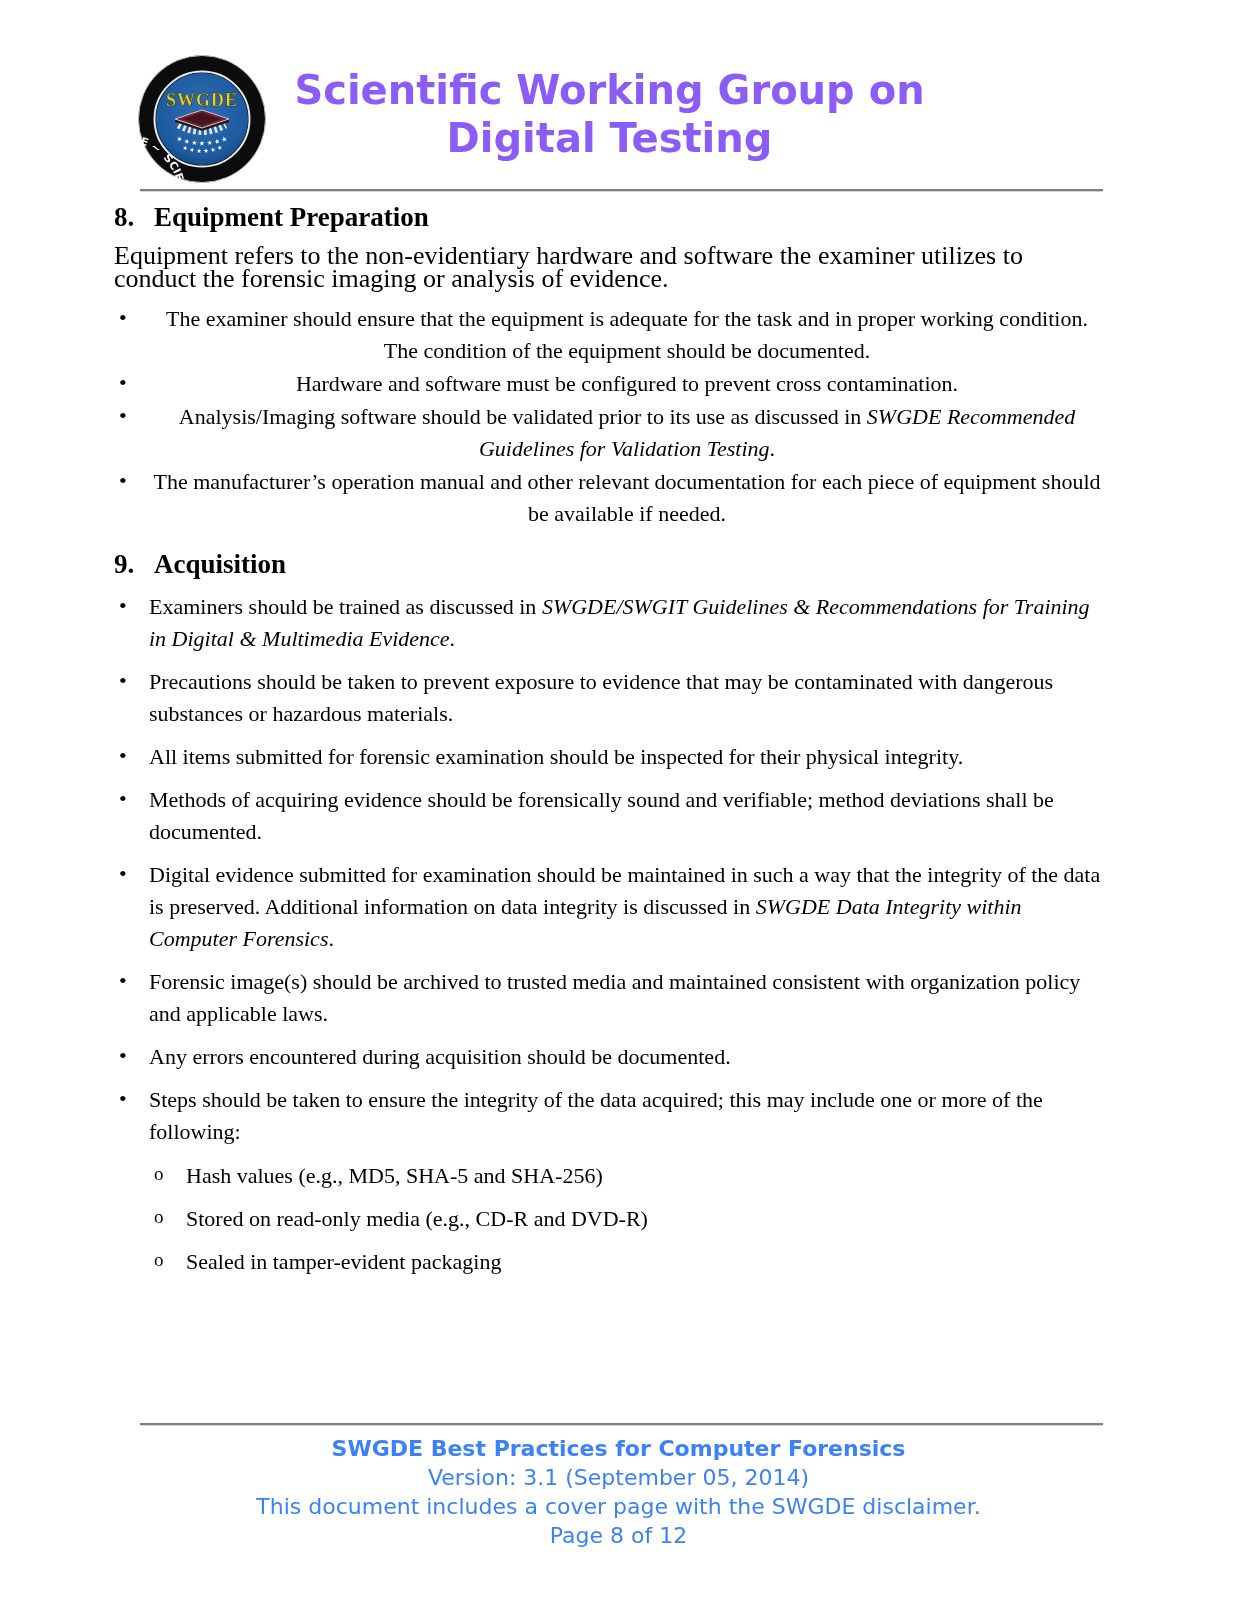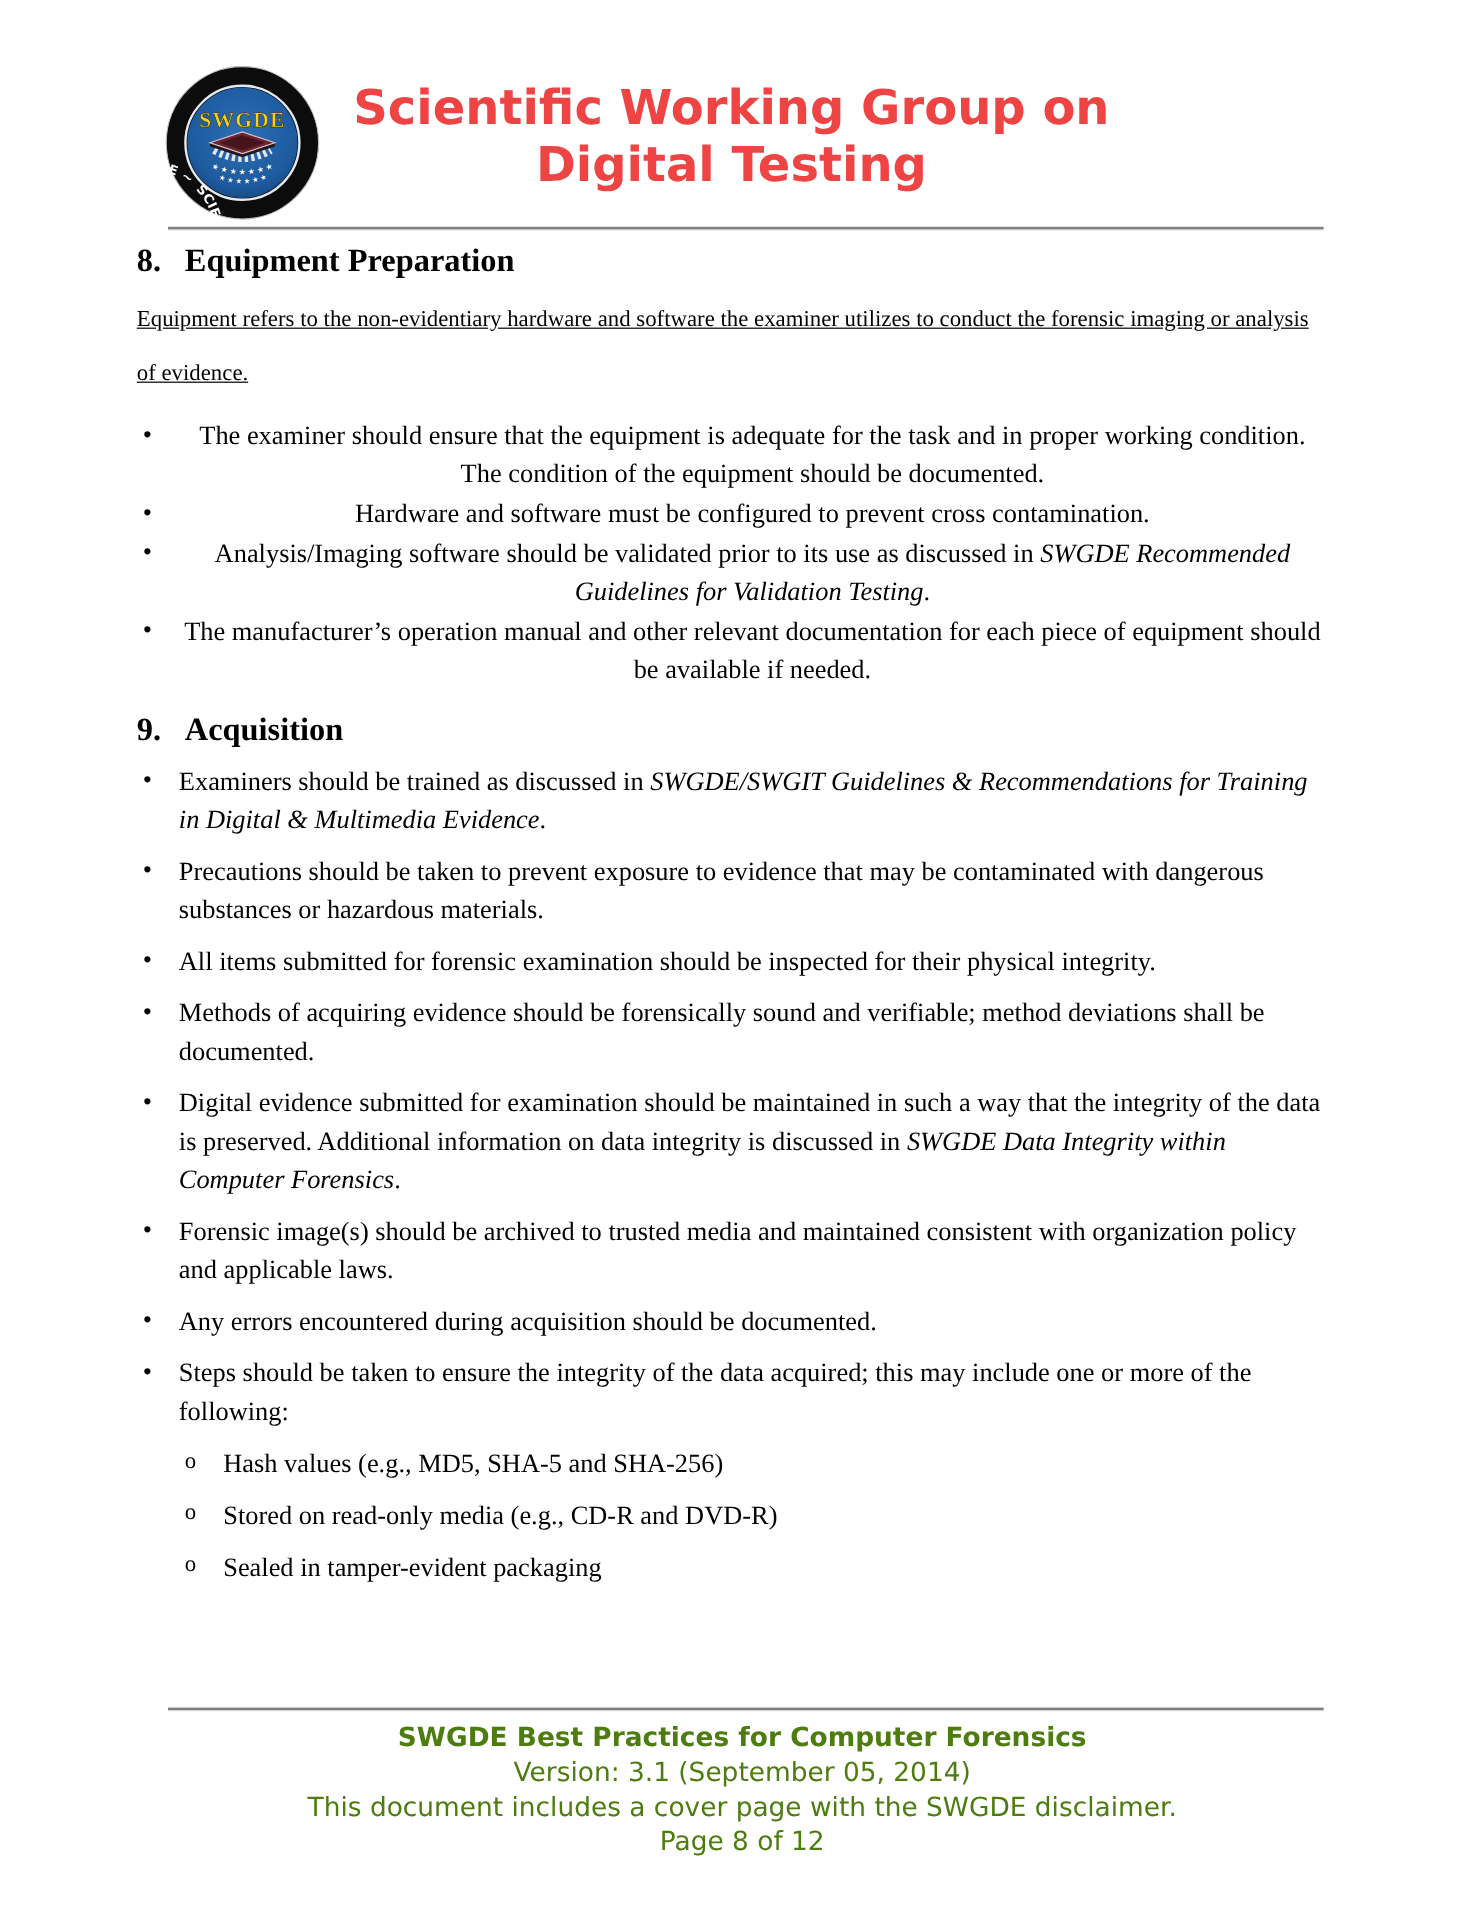--- a/index.html
+++ b/index.html
@@ -13,34 +13,34 @@
   }
   
   .header{position:relative;height:189px;}
   .logo{position:absolute;left:137px;top:54px;width:130px;height:130px;}
   .doc-title{
     position:absolute;left:0;right:18px;top:66px;
     text-align:center;
     font-family:"DejaVu Sans", sans-serif;
     font-weight:bold;
     font-size:40px;line-height:48px;
-    color:#ef4444;
+    color:#8b5cf6;
     letter-spacing:0px;
   }
   .rule{height:2px;background:#7f7f7f;box-shadow:0 1px 0 #d6d6d6;margin-left:140px;width:963px;}
   
   .content{padding:0 132px 0 114px;}
   h2{
     font-family:"Liberation Serif", serif;
     font-size:27px;font-weight:bold;
     margin:10px 0 10px 0;line-height:33px;
   }
   h2 .num{display:inline-block;width:40px;}
   h2.second{margin-top:18px;}
-  .intro{font-size:19px;line-height:45px;margin:0 0 13px 0;text-decoration:underline;}
+  .intro{font-size:26px;line-height:23px;margin:0 0 13px 0;}
   ul{list-style:none;margin:0;padding:0;}
   li{
     position:relative;
     padding-left:35px;
     font-size:22px;line-height:32px;
   }
   ul.tight > li{margin-bottom:1px;text-align:center;}
   ul.spaced > li{margin-bottom:11px;}
   ul.tight > li::before, ul.spaced > li::before{
     content:"\2022";
@@ -55,21 +55,21 @@
     font-size:19px;
   }
   .it{font-style:italic;}
   
   .footer{position:absolute;left:0;top:1423px;width:1237px;}
   .footer .rule{margin-bottom:9px;}
   .footer-text{
     text-align:center;
     font-family:"DejaVu Sans", sans-serif;
     font-size:22px;line-height:29px;
-    color:#4d7c0f;
+    color:#3b82f6;
   }
   .footer-text .bold{font-weight:bold;}
 </style>
 </head>
 <body>
 
 <div class="page">
 
   <div class="header">
     <svg class="logo" viewBox="0 0 130 130" aria-hidden="true">

